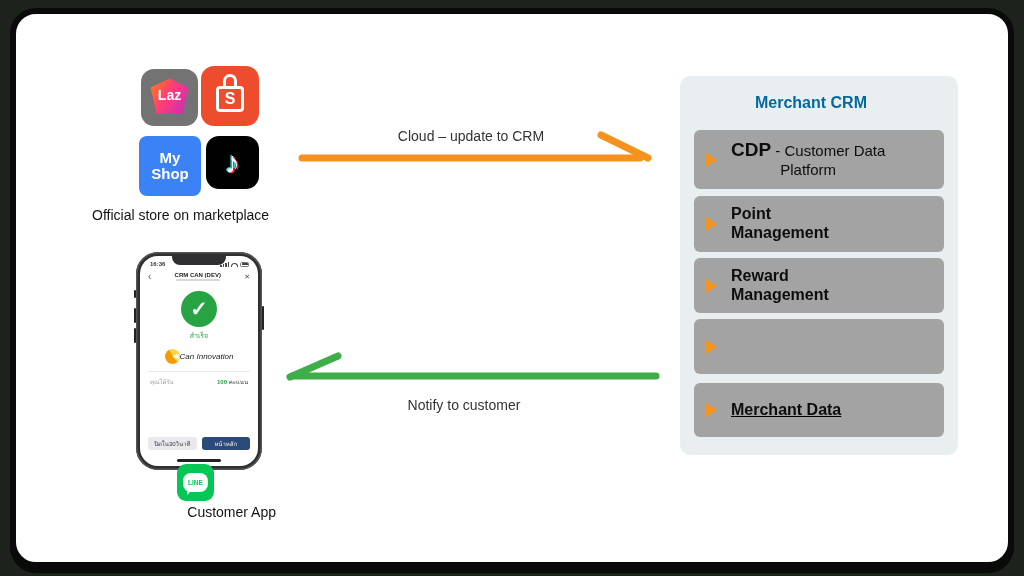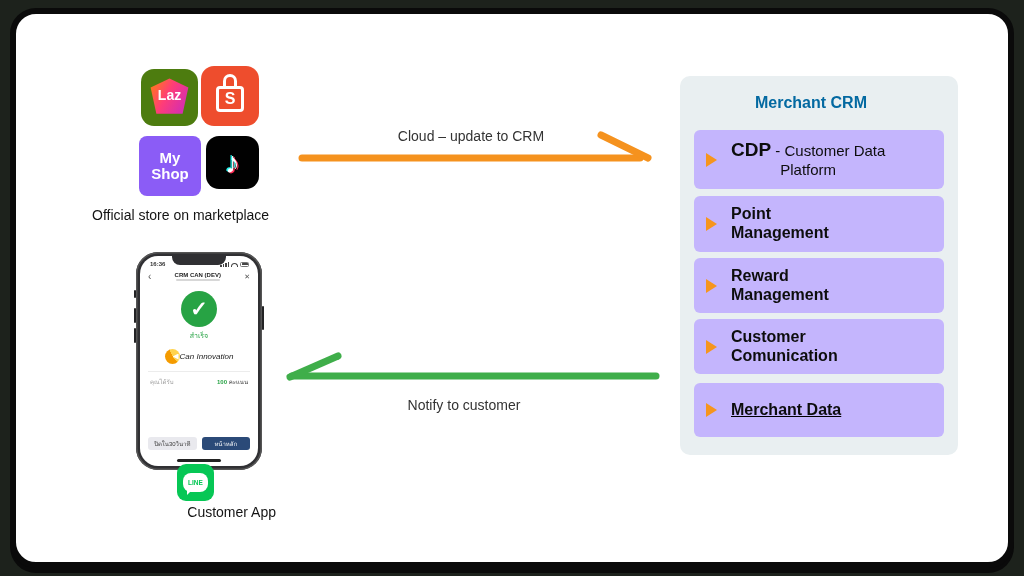--- a/index.html
+++ b/index.html
@@ -4,53 +4,53 @@
 <style>
   * { margin:0; padding:0; box-sizing:border-box; }
   html,body { width:1024px; height:576px; font-family:"Liberation Sans", sans-serif; }
   body { background:#1d221c; position:relative; overflow:hidden; }
 
   .card { position:absolute; left:10px; top:8px; right:10px; bottom:8px;
           background:#fff; border:6px solid #0a0a0a; border-radius:26px;
           box-shadow:0 5px 0 0 #0a0a0a; }
 
   .abs { position:absolute; }
-  .laz-tile { left:141px; top:69px; width:57px; height:57px; background:#4d7c0f; border-radius:13px; position:absolute; }
+  .laz-tile { left:141px; top:69px; width:57px; height:57px; background:#737373; border-radius:13px; position:absolute; }
   .laz-heart { position:absolute; left:8px; top:7px; width:41px; height:41px;
                background:linear-gradient(120deg,#ff8a00 0%,#ff3d77 45%,#c227c9 100%);
                clip-path:polygon(50% 6%, 96% 28%, 82% 92%, 18% 92%, 4% 28%); }
   .laz-text { position:absolute; left:0; right:0; top:18px; text-align:center; color:#fff; font-weight:bold; font-size:14px; }
 
   .shp-tile { left:201px; top:66px; width:58px; height:60px; background:#ee4d2d; border-radius:13px; position:absolute; }
   .shp-bag { position:absolute; left:15px; top:20px; width:28px; height:26px; border:3px solid #fff; border-radius:4px;
              display:flex; align-items:center; justify-content:center; font-size:16px; font-weight:bold; color:#fff; }
   .shp-handle { position:absolute; left:22px; top:8px; width:14px; height:14px; border:3px solid #fff; border-bottom:none;
                 border-radius:9px 9px 0 0; }
 
-  .mys-tile { left:139px; top:136px; width:62px; height:60px; background:#8b5cf6; border-radius:8px; position:absolute;
+  .mys-tile { left:139px; top:136px; width:62px; height:60px; background:#3b82f6; border-radius:8px; position:absolute;
               display:flex; flex-direction:column; align-items:center; justify-content:center; }
   .mys-tile span { color:#fff; font-weight:bold; font-size:15px; line-height:1.05; }
 
   .tik-tile { left:206px; top:136px; width:53px; height:53px; background:#010101; border-radius:13px; position:absolute;
               display:flex; align-items:center; justify-content:center; }
   .tik-note { color:#fff; font-size:30px; font-weight:bold; line-height:1;
               text-shadow:-1.5px -1px 0 #25f4ee, 1.5px 1px 0 #fe2c55; }
 
   .mk-label { left:92px; top:207px; width:220px; text-align:left; font-size:14px; color:#141414; }
 
   
   svg.arrows { position:absolute; left:0; top:0; width:1024px; height:576px; pointer-events:none; }
   .arrow-label { font-size:14px; color:#333; text-align:center; }
   .lbl-cloud { left:321px; top:128px; width:300px; }
   .lbl-notify { left:314px; top:397px; width:300px; }
 
   
   .crm-panel { left:680px; top:76px; width:278px; height:379px; background:#e9eff1; border-radius:10px; }
   .crm-title { position:absolute; left:0; right:16px; top:18px; text-align:center; font-size:16px; font-weight:bold; color:#0369a1; }
-  .crm-item { position:absolute; left:14px; width:250px; background:#c4b5fd; border-radius:6px;
+  .crm-item { position:absolute; left:14px; width:250px; background:#a3a3a3; border-radius:6px;
               display:flex; align-items:center; padding:6px 10px 6px 12px; }
   .tri { width:0; height:0; border-left:11px solid #f6951d; border-top:7px solid transparent;
          border-bottom:7px solid transparent; margin-right:14px; flex:0 0 auto; }
   .crm-text { font-size:16px; font-weight:bold; color:#0d0d0d; line-height:1.18; white-space:pre-line; }
   .cdp-text { text-align:center; }
   .cdp-strong { font-size:19px; font-weight:bold; }
   .cdp-rest { font-size:15px; font-weight:normal; }
   .it1 { top:54px;  min-height:59px; }
   .it2 { top:120px; min-height:56px; }
   .it3 { top:182px; min-height:55px; }
@@ -162,22 +162,20 @@
     <span class="crm-text">Point
 Management</span>
   </div>
   <div class="crm-item it3">
     <span class="tri"></span>
     <span class="crm-text">Reward
 Management</span>
   </div>
   <div class="crm-item it4">
     <span class="tri"></span>
-    <span class="crm-text">Customer
-Comunication</span>
   </div>
   <div class="crm-item it5">
     <span class="tri"></span>
     <span class="crm-text">Merchant Data</span>
   </div>
 </div>
 
 <div class="abs phone">
   <div class="nub" style="left:-2px; top:38px; width:2px; height:8px;"></div>
   <div class="nub" style="left:-2px; top:56px; width:2px; height:15px;"></div>

